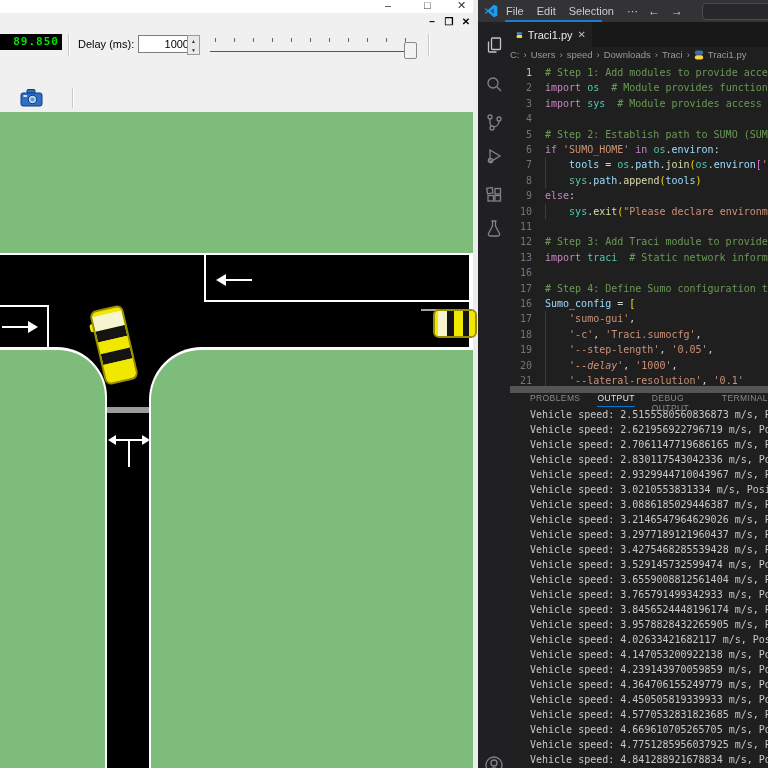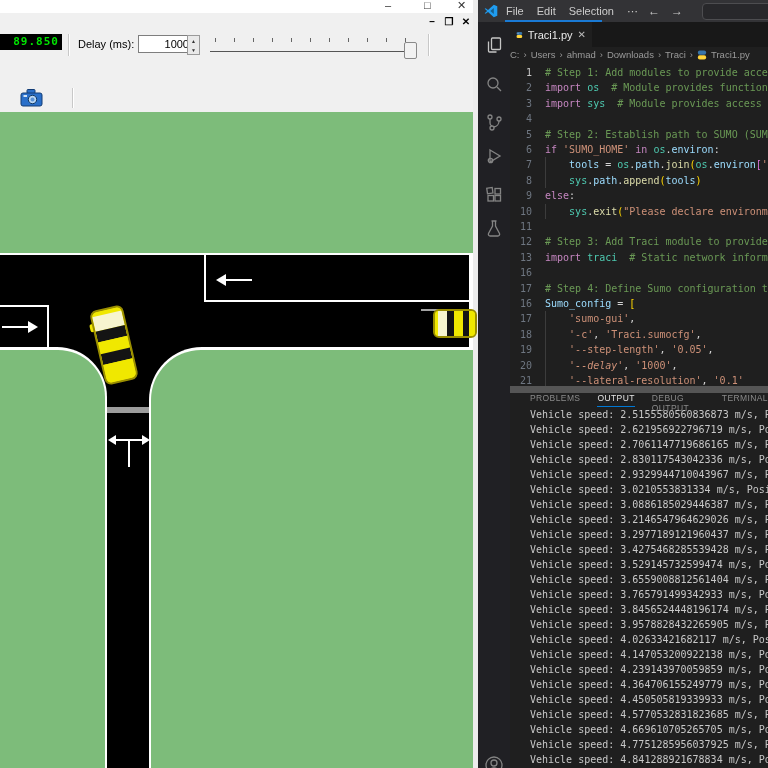--- a/index.html
+++ b/index.html
@@ -265,21 +265,21 @@
         <span class="tab-label">Traci1.py</span>
         <span class="tab-close">✕</span>
       </div>
     </div>
 
     <div class="abs breadcrumb" id="breadcrumb">
         <span>C:</span>
         <span>›</span>
         <span>Users</span>
         <span>›</span>
-        <span>ahmad</span>
+        <span>speed</span>
         <span>›</span>
         <span>Downloads</span>
         <span>›</span>
         <span>Traci</span>
         <span>›</span>
         <svg width="10" height="10" viewBox="0 0 12 12">
           <rect x="1" y="0.5" width="10" height="5.3" rx="2.4" fill="#3874a8"></rect>
           <rect x="1" y="6.2" width="10" height="5.3" rx="2.4" fill="#ffd43b"></rect>
         </svg>
         <span>Traci1.py</span>

